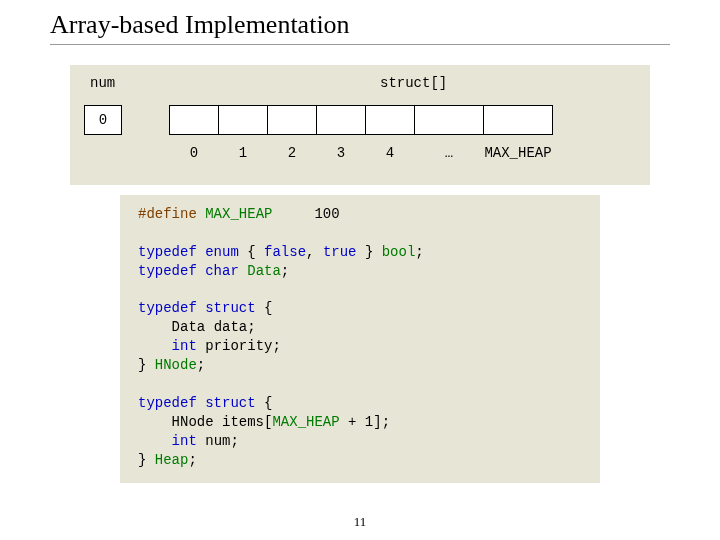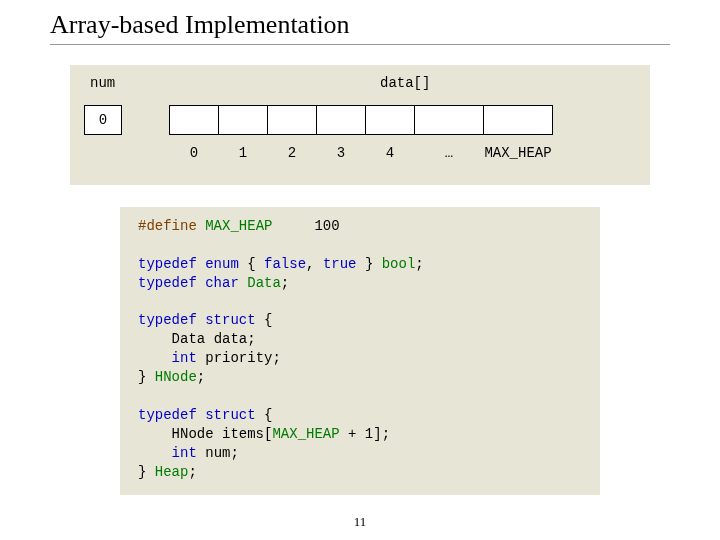--- a/index.html
+++ b/index.html
@@ -80,21 +80,21 @@
   }
   .idx {
     width: 50px;
     margin-left: -1px;
     text-align: center;
   }
   .idx.wide {
     width: 70px;
   }
   .code-area {
-    margin: 22px auto 0 auto;
+    margin: 10px auto 0 auto;
     width: 480px;
     background: #e7e6d6;
     font-family: "Consolas","Courier New",monospace;
     font-size: 14px;
     line-height: 1.35;
     white-space: pre;
     padding: 10px 18px 14px 18px;
   }
   .kw-preproc { color: #804000; }
   .kw-blue { color: #0000c8; }
@@ -108,21 +108,21 @@
     font-size: 13px;
   }
 </style>
 </head>
 <body>
 
 <div class="title">Array-based Implementation</div>
 
 <div class="diagram-area">
   <div class="num-label">num</div>
-  <div class="items-label">data[]</div>
+  <div class="items-label">struct[]</div>
   <div class="num-box">0</div>
   <div class="array-row">
     <div class="cell"></div>
     <div class="cell"></div>
     <div class="cell"></div>
     <div class="cell"></div>
     <div class="cell"></div>
     <div class="cell wide"></div>
     <div class="cell wide"></div>
   </div>

